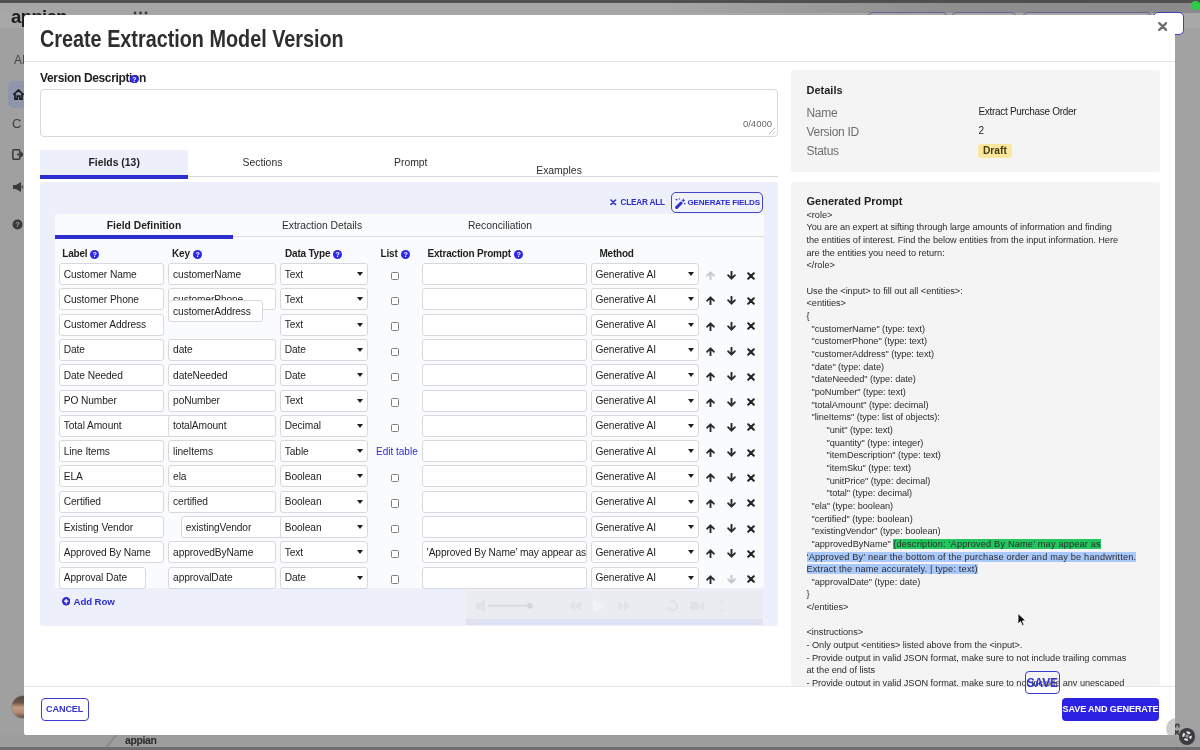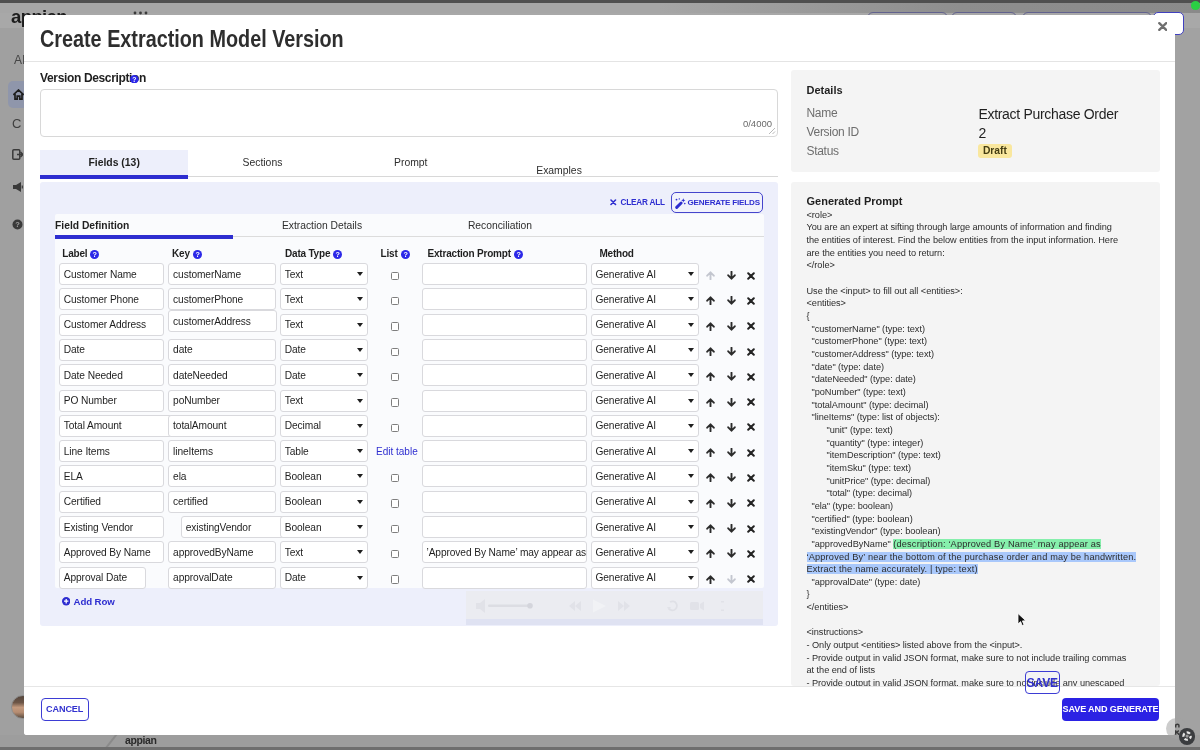--- a/index.html
+++ b/index.html
@@ -9,21 +9,21 @@
 .itx{font-size:10.2px;color:#1f1f1f;letter-spacing:-0.1px;white-space:pre}
 .car{margin-left:auto;margin-right:4px;width:0;height:0;border-left:3.4px solid transparent;border-right:3.4px solid transparent;border-top:4px solid #1f1f1f;flex:none}
 .cb{width:8.4px;height:8.4px;border:1.4px solid #7e7e7e;border-radius:1.5px;background:#fff}
 .link{color:#2e2ed0}
 .thd{font-size:10px;font-weight:bold;color:#1f1f1f;letter-spacing:-0.2px}
 svg.abs.dis{color:#c3c6cf}
 svg.abs{color:#2b2b2b}
 svg.xx{color:#232323}
 .btn{display:flex;align-items:center;justify-content:center;border-radius:4px;font-weight:bold}
 .glab{font-size:12px;letter-spacing:-0.3px;color:#6e6e6e}
-.gval{font-size:14px;letter-spacing:-0.3px;color:#1f1f1f}
+.gval{font-size:10px;letter-spacing:-0.3px;color:#1f1f1f}
 </style></head>
 <body>
 
 <div class="abs" style="left:0;top:0;width:1200px;height:3px;background:#4f4f4f"></div>
 <div class="abs" style="left:0;top:3px;width:1200px;height:25px;background:#a8a8a8"></div>
 <div class="abs" style="left:0;top:3px;width:1200px;height:9.5px;background:linear-gradient(to right,#a6a6a6 0%,#a6a6a6 55%,#8e8e8e 80%,#8a8a8a 100%)"></div>
 <div class="abs" style="left:0;top:28px;width:23.8px;height:707px;background:#a0a0a0"></div>
 <div class="abs" style="left:11px;top:6px;font-size:18.5px;font-weight:bold;color:#1c1c1c;letter-spacing:-0.6px">appian</div>
 
 <svg class="abs" style="left:133px;top:11px" width="15" height="10" viewBox="0 0 15 10">
@@ -107,21 +107,21 @@
     <path d="M8.3 0.2 L8.9 1.7 L10.4 2.3 L8.9 2.9 L8.3 4.4 L7.7 2.9 L6.2 2.3 L7.7 1.7 Z" fill="#2e2ed0"></path>
     <circle cx="1.5" cy="1.6" r="0.9" fill="#2e2ed0"></circle>
     <circle cx="4.3" cy="0.9" r="0.7" fill="#2e2ed0"></circle>
     <circle cx="9.8" cy="5.6" r="0.8" fill="#2e2ed0"></circle>
   </svg>
 <div class="abs link" style="left:687.5px;top:197.5px;font-size:8.1px;font-weight:bold;letter-spacing:-0.2px">GENERATE FIELDS</div>
 
 <div class="abs" style="left:55px;top:213.5px;width:709px;height:374px;background:#fafbfd;border-radius:2px"></div>
 <div class="abs" style="left:55px;top:235.9px;width:709px;height:1.4px;background:#dcdcdc"></div>
 <div class="abs" style="left:55px;top:235px;width:178px;height:3.6px;background:#2e2ed0"></div>
-<div class="abs" style="left:55px;top:219.5px;width:178px;font-size:10.3px;font-weight:bold;color:#1f1f1f">Field Definition</div>
+<div class="abs" style="left:55px;top:219.5px;width:178px;text-align:center;font-size:10.3px;font-weight:bold;color:#1f1f1f">Field Definition</div>
 <div class="abs" style="left:233px;top:219.5px;width:178px;text-align:center;font-size:10.3px;color:#2e2e2e">Extraction Details</div>
 <div class="abs" style="left:411px;top:219.5px;width:178px;text-align:center;font-size:10.3px;color:#2e2e2e">Reconciliation</div>
 
 <div class="abs thd" style="left:62.3px;top:248.2px;display:flex;gap:3px">Label<svg style="flex:none;margin-top:1.6px" width="9" height="9" viewBox="0 0 10 10">
       <circle cx="5" cy="5" r="5" fill="#2c28e8"></circle>
       <text x="5" y="7.8" font-size="8" font-weight="bold" fill="#fff" text-anchor="middle" font-family="Liberation Sans">?</text>
     </svg></div>
 <div class="abs thd" style="left:172px;top:248.2px;display:flex;gap:3px">Key<svg style="flex:none;margin-top:1.6px" width="9" height="9" viewBox="0 0 10 10">
       <circle cx="5" cy="5" r="5" fill="#2c28e8"></circle>
       <text x="5" y="7.8" font-size="8" font-weight="bold" fill="#fff" text-anchor="middle" font-family="Liberation Sans">?</text>
@@ -186,21 +186,21 @@
   </svg>
 <svg class="abs " style="left:726.6px;top:296.3px" width="9" height="9" viewBox="0 0 9 9">
     <path d="M4.5 0.7 V7.1 M1.2 4.3 L4.5 7.7 L7.8 4.3" stroke="currentColor" stroke-width="1.9" fill="none" stroke-linecap="round" stroke-linejoin="round"></path>
   </svg>
 <svg class="abs xx" style="left:746.8px;top:296.9px" width="8" height="8" viewBox="0 0 8 8">
     <path d="M1.2 1.2 L6.8 6.8 M6.8 1.2 L1.2 6.8" stroke="currentColor" stroke-width="2.0" fill="none" stroke-linecap="round"></path>
   </svg>
 <div class="abs inp" style="left:59px;top:313.6px;width:105.3px">
     <span class="itx">Customer Address</span>
   </div>
-<div class="abs inp" style="left:168.3px;top:310px;width:109px">
+<div class="abs inp" style="left:168.3px;top:300px;width:95px">
     <span class="itx">customerAddress</span>
   </div>
 <div class="abs inp" style="left:280px;top:313.6px;width:88.3px">
     <span class="itx">Text</span>
     <span class="car"></span>
   </div>
 <div class="abs cb" style="left:391px;top:322.3px"></div>
 <div class="abs inp" style="left:421.7px;top:313.6px;width:165.1px"></div>
 <div class="abs inp" style="left:590.7px;top:313.6px;width:108.3px">
     <span class="itx">Generative AI</span>
@@ -520,21 +520,21 @@
   "lineItems" (type: list of objects):
         "unit" (type: text)
         "quantity" (type: integer)
         "itemDescription" (type: text)
         "itemSku" (type: text)
         "unitPrice" (type: decimal)
         "total" (type: decimal)
   "ela" (type: boolean)
   "certified" (type: boolean)
   "existingVendor" (type: boolean)
-  "approvedByName" <span style="background:#86efac;letter-spacing:0.18px">(description: ‘Approved By Name’ may appear as</span>
+  "approvedByName" <span style="background:#22c55e;letter-spacing:0.18px">(description: ‘Approved By Name’ may appear as</span>
 <span style="background:#a9c8fb;letter-spacing:0.18px">‘Approved By’ near the bottom of the purchase order and may be handwritten.</span>
 <span style="background:#a9c8fb;letter-spacing:0.18px">Extract the name accurately. | type: text)</span>
   "approvalDate" (type: date)
 }
 &lt;/entities&gt;
 
 &lt;instructions&gt;
 - Only output &lt;entities&gt; listed above from the &lt;input&gt;.
 - Provide output in valid JSON format, make sure to not include trailing commas
 at the end of lists

